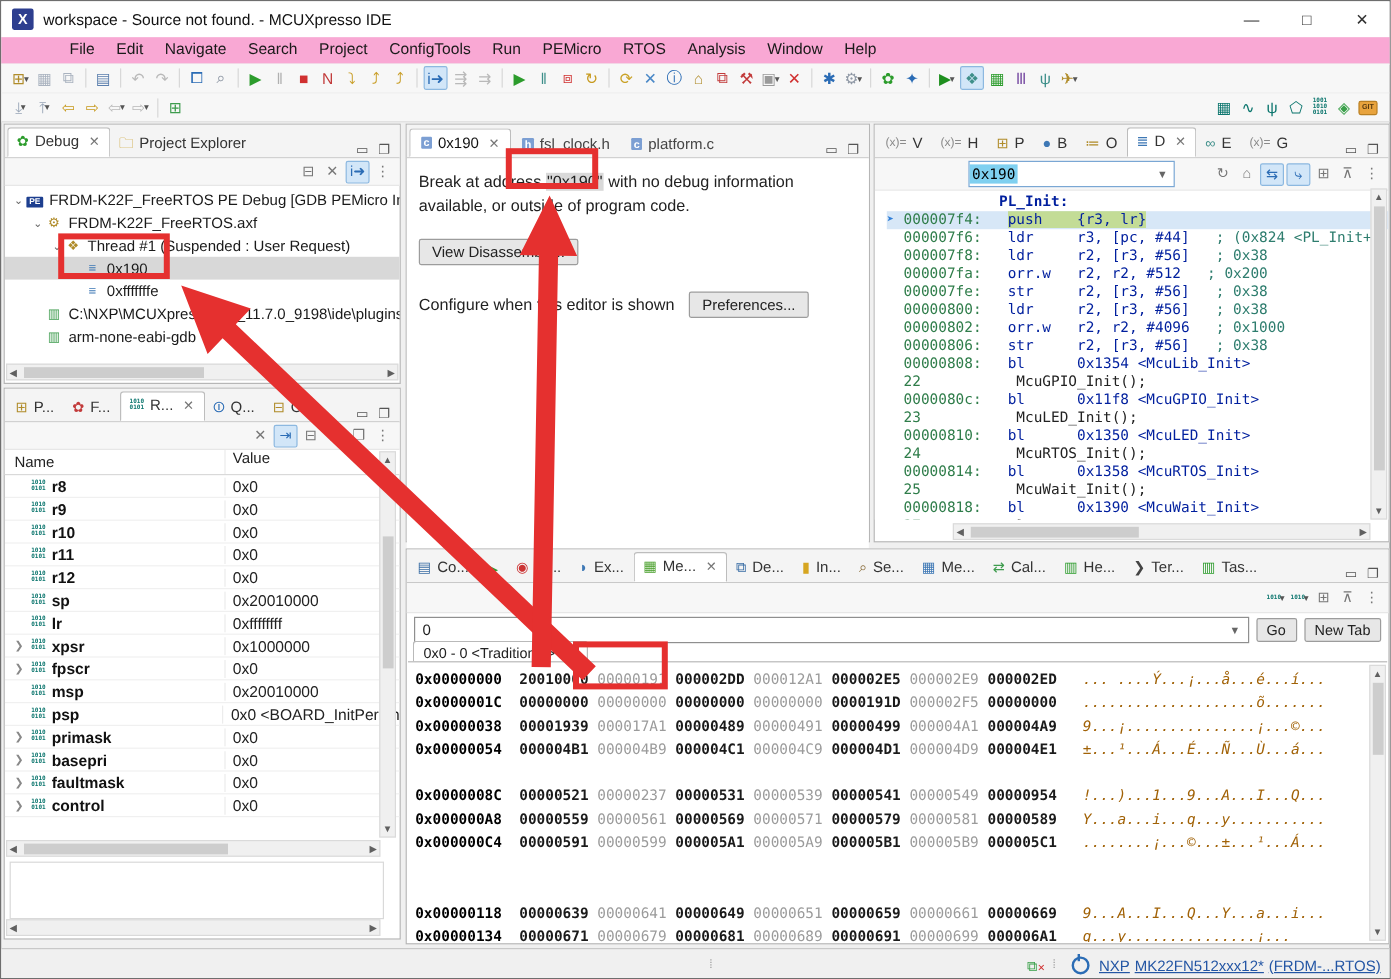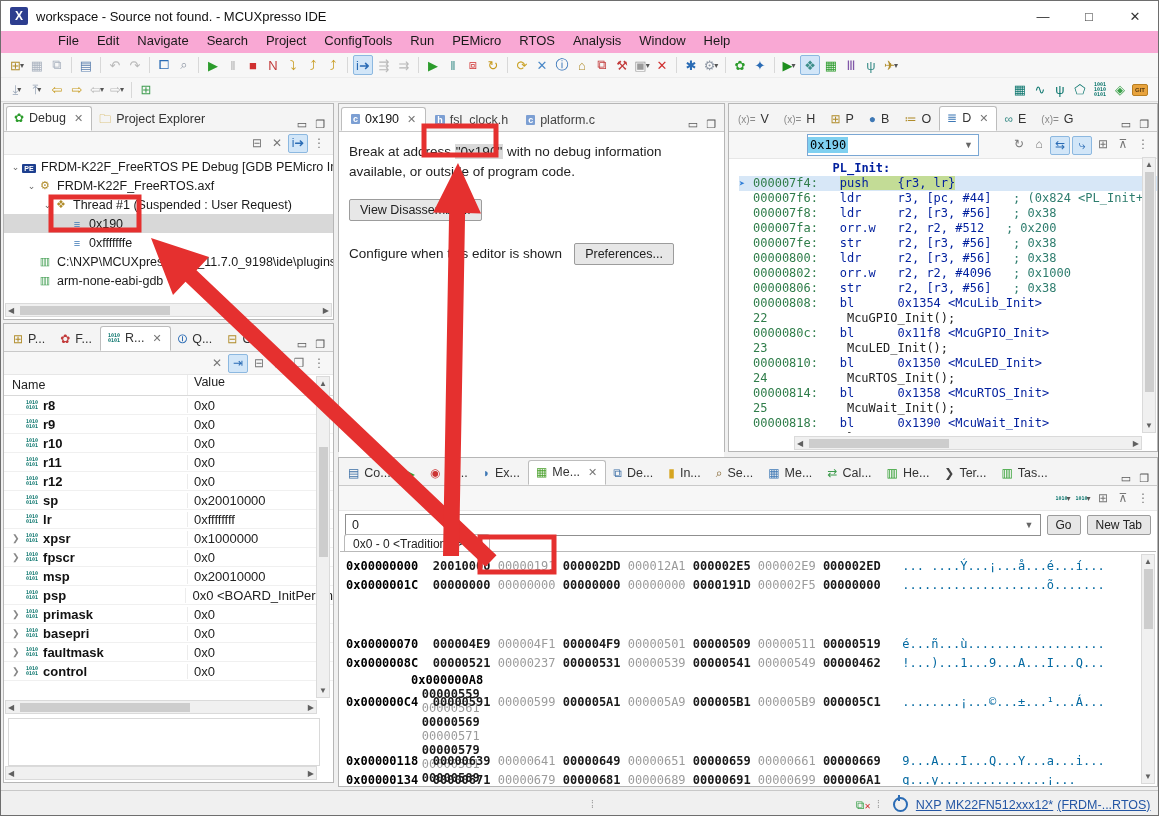--- a/index.html
+++ b/index.html
@@ -76,21 +76,21 @@
   .dss{color:#222;margin-top:11px;}
   .dgreen{background:#c3dc96;}
   .combo{display:flex;align-items:center;background:#fff;border:1px solid #7aa7d4;height:20px;}
   .combo .val{background:#7fd0f0;color:#000;font-size:12px;padding:1px 2px;font-family:"DejaVu Sans Mono",monospace;}
   .combo .arr{margin-left:auto;color:#666;font-size:9px;padding:0 5px;}
   
   .memrow{position:absolute;height:19.5px;display:flex;align-items:center;font-family:"DejaVu Sans Mono",monospace;font-size:12px;white-space:pre;}
   .maddr{font-weight:bold;color:#000;}
   .mw0{font-weight:600;color:#1a1a1a;}
   .mw1{color:#9b9b9b;}
-  .masc{color:#0369a1;}
+  .masc{color:#a16207;font-style:italic;}
   .memtab{position:absolute;display:flex;align-items:center;gap:6px;background:#fff;border:1px solid #b9b9b9;border-bottom:1px solid #fff;
           border-radius:3px 3px 0 0;font-size:12px;padding:2px 8px;color:#222;}
   .gobtn{background:#e7e7e7;border:1px solid #9c9c9c;font-size:12px;padding:2px 8px;border-radius:2px;color:#222;}
   .addrinput{background:#fff;border:1px solid #8f8f8f;display:flex;align-items:center;font-size:12.5px;padding:0 6px;box-sizing:border-box;}
   
   .statusbar{left:0;top:789px;width:100%;height:27px;background:#f0f0f0;border-top:1px solid #c8c8c8;display:flex;align-items:center;font-size:12.5px;}
   .slink{color:#2456a4;text-decoration:underline;margin:0 2px;}
   .power{width:11px;height:11px;border:2px solid #2b6cb5;border-radius:50%;position:relative;margin:0 6px;}
   .power:after{content:"";position:absolute;left:3.5px;top:-4px;width:2px;height:6px;background:#2b6cb5;}
   .dots{color:#9a9a9a;font-size:10px;letter-spacing:1px;margin:0 6px;}
@@ -802,23 +802,24 @@
       <button class="gobtn">Go</button>
       <button class="gobtn">New Tab</button>
     </div>
     <div class="memtab" style="left:5px;top:76px;">
       <span>0x0 - 0 &lt;Traditional&gt;</span>
       <span class="tclose">✕</span>
     </div>
     <div style="position:absolute;left:1px;top:93px;right:1px;bottom:1px;background:#fff;border-top:1px solid #b9b9b9;overflow:hidden;" id="memory-table">
         <div class="memrow" style="left: 6px; top: 4px;"><span class="maddr">0x00000000  </span><span class="mw0">20010000 </span><span class="mw1">00000191 </span><span class="mw0">000002DD </span><span class="mw1">000012A1 </span><span class="mw0">000002E5 </span><span class="mw1">000002E9 </span><span class="mw0">000002ED </span><span class="masc">  ... ....Ý...¡...å...é...í...</span></div>
         <div class="memrow" style="left: 6px; top: 23.5px;"><span class="maddr">0x0000001C  </span><span class="mw0">00000000 </span><span class="mw1">00000000 </span><span class="mw0">00000000 </span><span class="mw1">00000000 </span><span class="mw0">0000191D </span><span class="mw1">000002F5 </span><span class="mw0">00000000 </span><span class="masc">  ....................õ.......</span></div>
-        <div class="memrow" style="left: 6px; top: 82px;"><span class="maddr">0x00000070  </span><span class="mw0">000004E9 </span><span class="mw1">000004F1 </span><span class="mw0">000004F9 </span><span class="mw1">00000501 </span><span class="mw0">00000509 </span><span class="mw1">00000511 </span><span class="mw0">00000519 </span><span class="masc">  é...ñ...ù...................</span></div>
-        <div class="memrow" style="left: 6px; top: 101.5px;"><span class="maddr">0x0000008C  </span><span class="mw0">00000521 </span><span class="mw1">00000237 </span><span class="mw0">00000531 </span><span class="mw1">00000539 </span><span class="mw0">00000541 </span><span class="mw1">00000549 </span><span class="mw0">00000462 </span><span class="masc">  !...)...1...9...A...I...Q...</span></div>
-        <div class="memrow" style="left: 6px; top: 121px; flex-direction: column;"><span class="maddr">0x000000A8  </span><span class="mw0">00000559 </span><span class="mw1">00000561 </span><span class="mw0">00000569 </span><span class="mw1">00000571 </span><span class="mw0">00000579 </span><span class="mw1">00000581 </span><span class="mw0">00000589 </span><span class="masc">  Y...a...i...q...y...........</span></div>
+        <div class="memrow" style="left: 6px; top: 43px;"><span class="maddr">0x00000038  </span><span class="mw0">00001939 </span><span class="mw1">000017A1 </span><span class="mw0">00000489 </span><span class="mw1">00000491 </span><span class="mw0">00000499 </span><span class="mw1">000004A1 </span><span class="mw0">000004A9 </span><span class="masc">  9...¡...............¡...©...</span></div>
+        <div class="memrow" style="left: 6px; top: 62.5px;"><span class="maddr">0x00000054  </span><span class="mw0">000004B1 </span><span class="mw1">000004B9 </span><span class="mw0">000004C1 </span><span class="mw1">000004C9 </span><span class="mw0">000004D1 </span><span class="mw1">000004D9 </span><span class="mw0">000004E1 </span><span class="masc">  ±...¹...Á...É...Ñ...Ù...á...</span></div>
+        <div class="memrow" style="left: 6px; top: 101.5px;"><span class="maddr">0x0000008C  </span><span class="mw0">00000521 </span><span class="mw1">00000237 </span><span class="mw0">00000531 </span><span class="mw1">00000539 </span><span class="mw0">00000541 </span><span class="mw1">00000549 </span><span class="mw0">00000954 </span><span class="masc">  !...)...1...9...A...I...Q...</span></div>
+        <div class="memrow" style="left: 6px; top: 121px;"><span class="maddr">0x000000A8  </span><span class="mw0">00000559 </span><span class="mw1">00000561 </span><span class="mw0">00000569 </span><span class="mw1">00000571 </span><span class="mw0">00000579 </span><span class="mw1">00000581 </span><span class="mw0">00000589 </span><span class="masc">  Y...a...i...q...y...........</span></div>
         <div class="memrow" style="left: 6px; top: 140.5px;"><span class="maddr">0x000000C4  </span><span class="mw0">00000591 </span><span class="mw1">00000599 </span><span class="mw0">000005A1 </span><span class="mw1">000005A9 </span><span class="mw0">000005B1 </span><span class="mw1">000005B9 </span><span class="mw0">000005C1 </span><span class="masc">  ........¡...©...±...¹...Á...</span></div>
         <div class="memrow" style="left: 6px; top: 199px;"><span class="maddr">0x00000118  </span><span class="mw0">00000639 </span><span class="mw1">00000641 </span><span class="mw0">00000649 </span><span class="mw1">00000651 </span><span class="mw0">00000659 </span><span class="mw1">00000661 </span><span class="mw0">00000669 </span><span class="masc">  9...A...I...Q...Y...a...i...</span></div>
         <div class="memrow" style="left: 6px; top: 218.5px;"><span class="maddr">0x00000134  </span><span class="mw0">00000671 </span><span class="mw1">00000679 </span><span class="mw0">00000681 </span><span class="mw1">00000689 </span><span class="mw0">00000691 </span><span class="mw1">00000699 </span><span class="mw0">000006A1 </span><span class="masc">  q...y...............¡...</span></div>
       </div>
     <div class="sb abs" style="right:2px;top:96px;width:14px;height:230px;">
       <div class="sbarrow" style="left:2px;top:2px;">▲</div>
       <div class="sbthumb" style="left:2px;top:14px;width:9px;height:60px;"></div>
       <div class="sbarrow" style="left:2px;bottom:2px;">▼</div>
     </div>
   </div>

